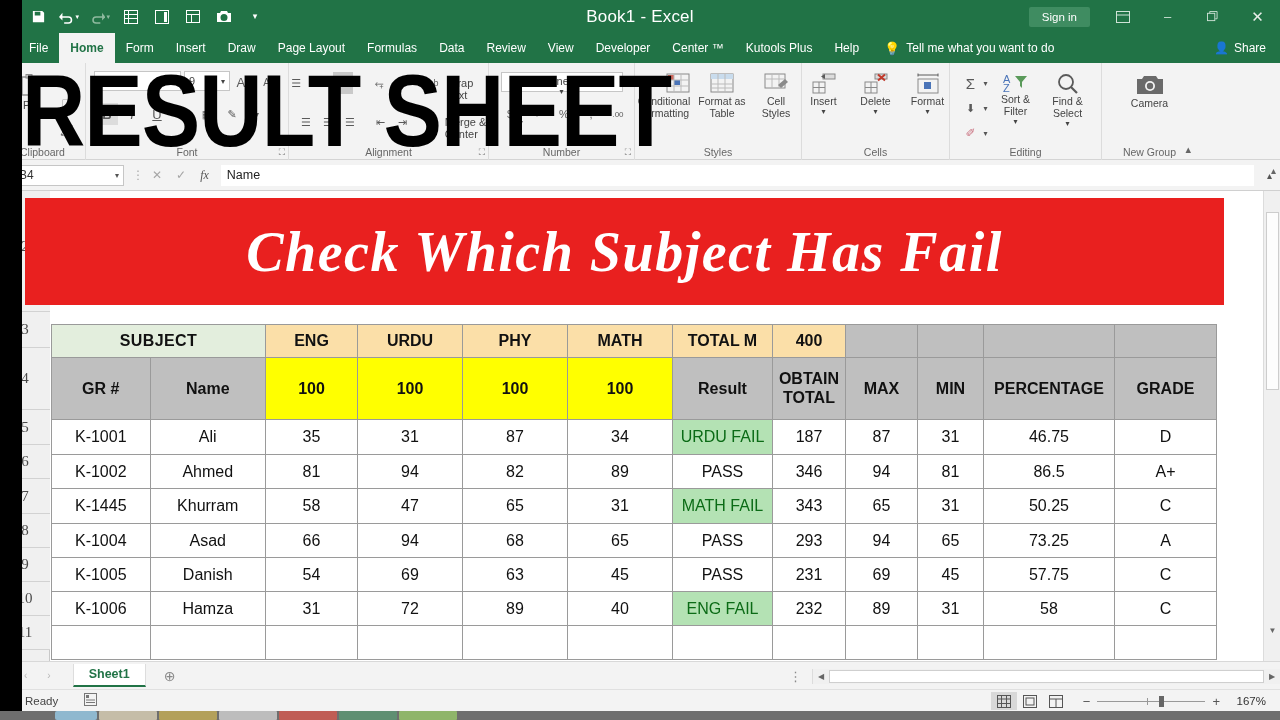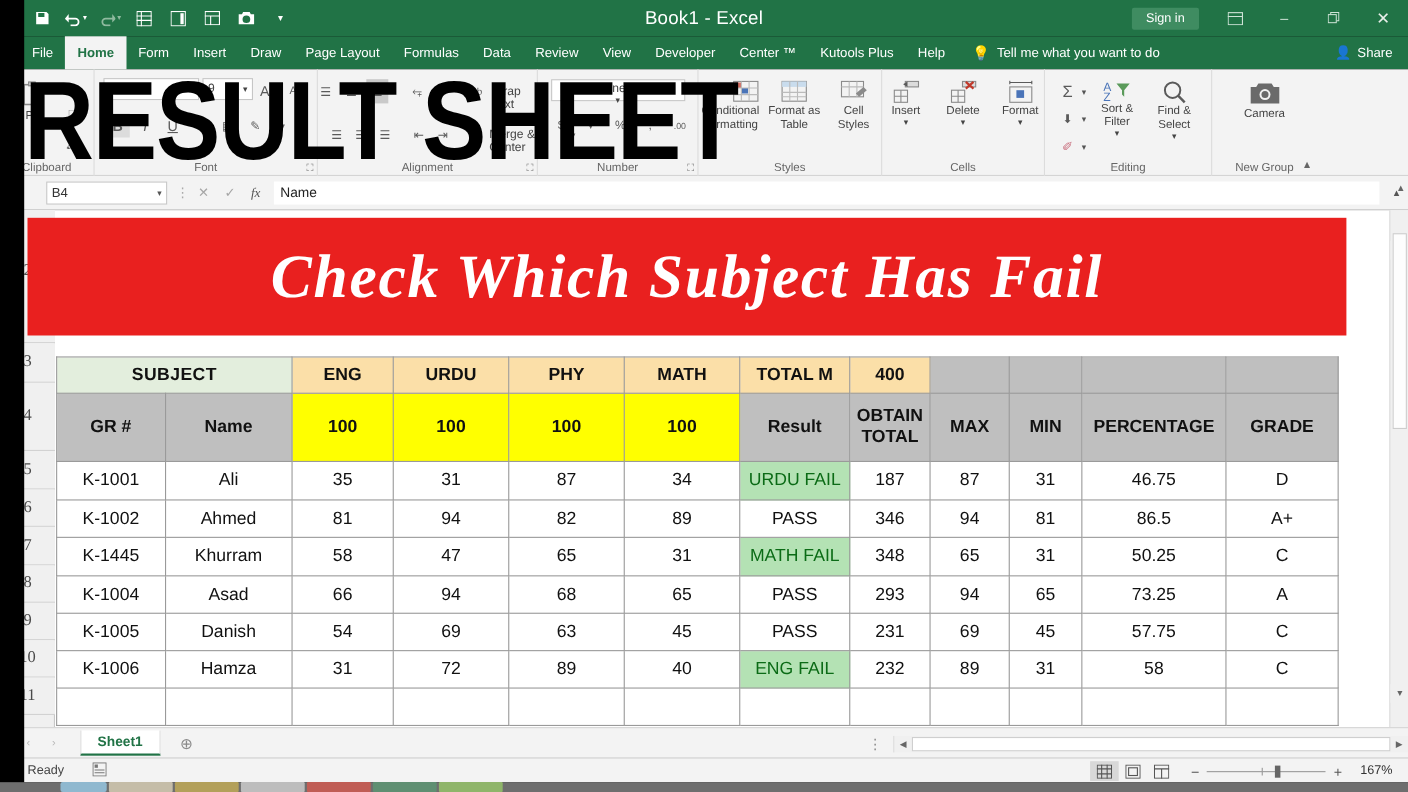--- a/index.html
+++ b/index.html
@@ -99,21 +99,20 @@
   }
   .collapse-caret {
     position: absolute; right: 6px; bottom: 4px; color: #666; font-size: 11px;
   }
 
   
   .fbar {
     position: absolute; left: 0; top: 160px; width: 1280px; height: 31px;
     background: #f3f3f3; display: flex; align-items: center;
     border-bottom: 1px solid #d0d0d0;
-    padding-left: 28px;
   }
   .namebox {
     margin-left: 14px; width: 110px; height: 21px; background: #fff;
     border: 1px solid #c6c6c6; font-size: 12px; color: #333;
     display: flex; align-items: center; padding: 0 4px; justify-content: space-between;
   }
   .fbar-sep { margin: 0 8px; color: #aaa; font-size: 12px; }
   .fb-icons { display: flex; gap: 14px; align-items: center; color: #a6a6a6; font-size: 12px; }
   .fx { font-style: italic; font-family: "Liberation Serif", serif; color: #555; }
   .fbar-input {
@@ -670,21 +669,21 @@
       <td>A+</td>
     </tr>
     <tr>
       <td class="c-left" style="height:35px;">K-1445</td>
       <td class="c-left">Khurram</td>
       <td>58</td>
       <td>47</td>
       <td>65</td>
       <td>31</td>
       <td class="c-fail">MATH FAIL</td>
-      <td>348</td>
+      <td>343</td>
       <td>65</td>
       <td>31</td>
       <td>50.25</td>
       <td>C</td>
     </tr>
     <tr>
       <td class="c-left" style="height:34px;">K-1004</td>
       <td class="c-left">Asad</td>
       <td>66</td>
       <td>94</td>

